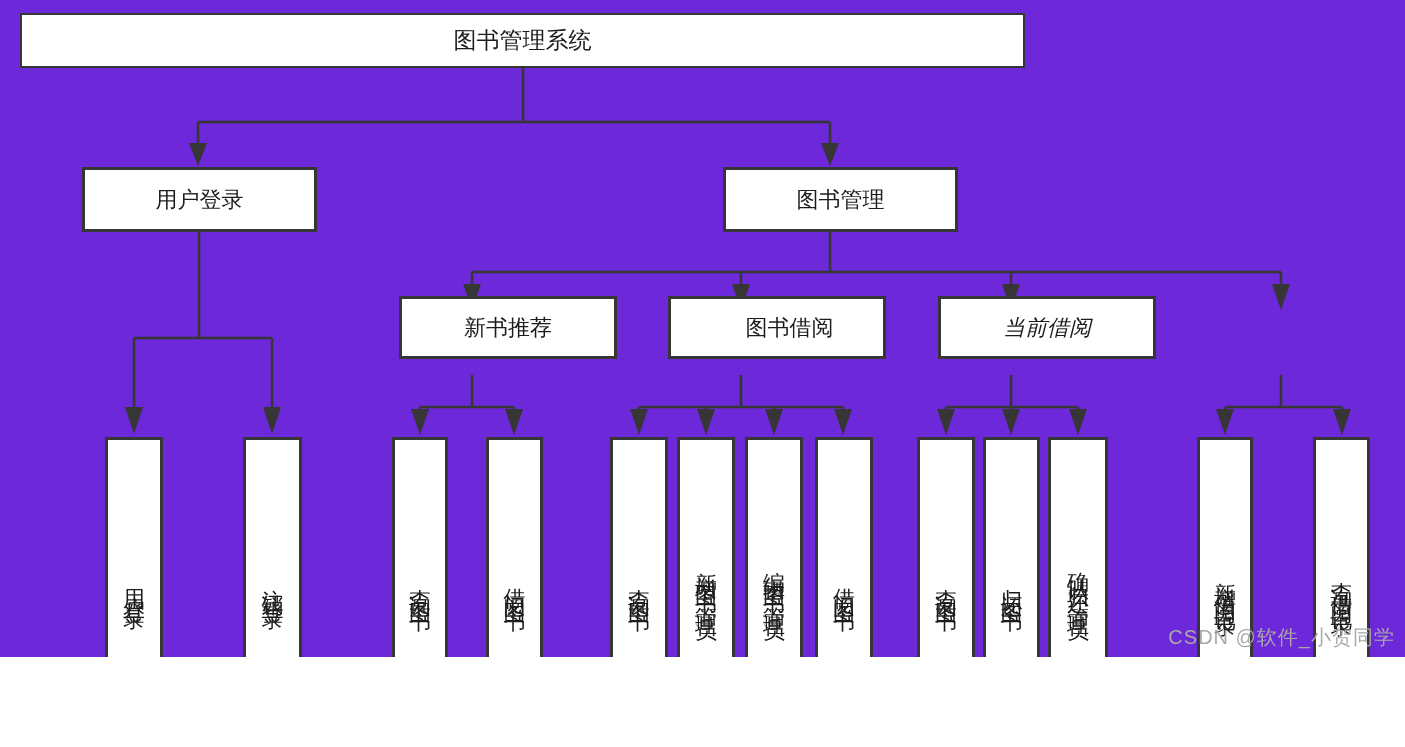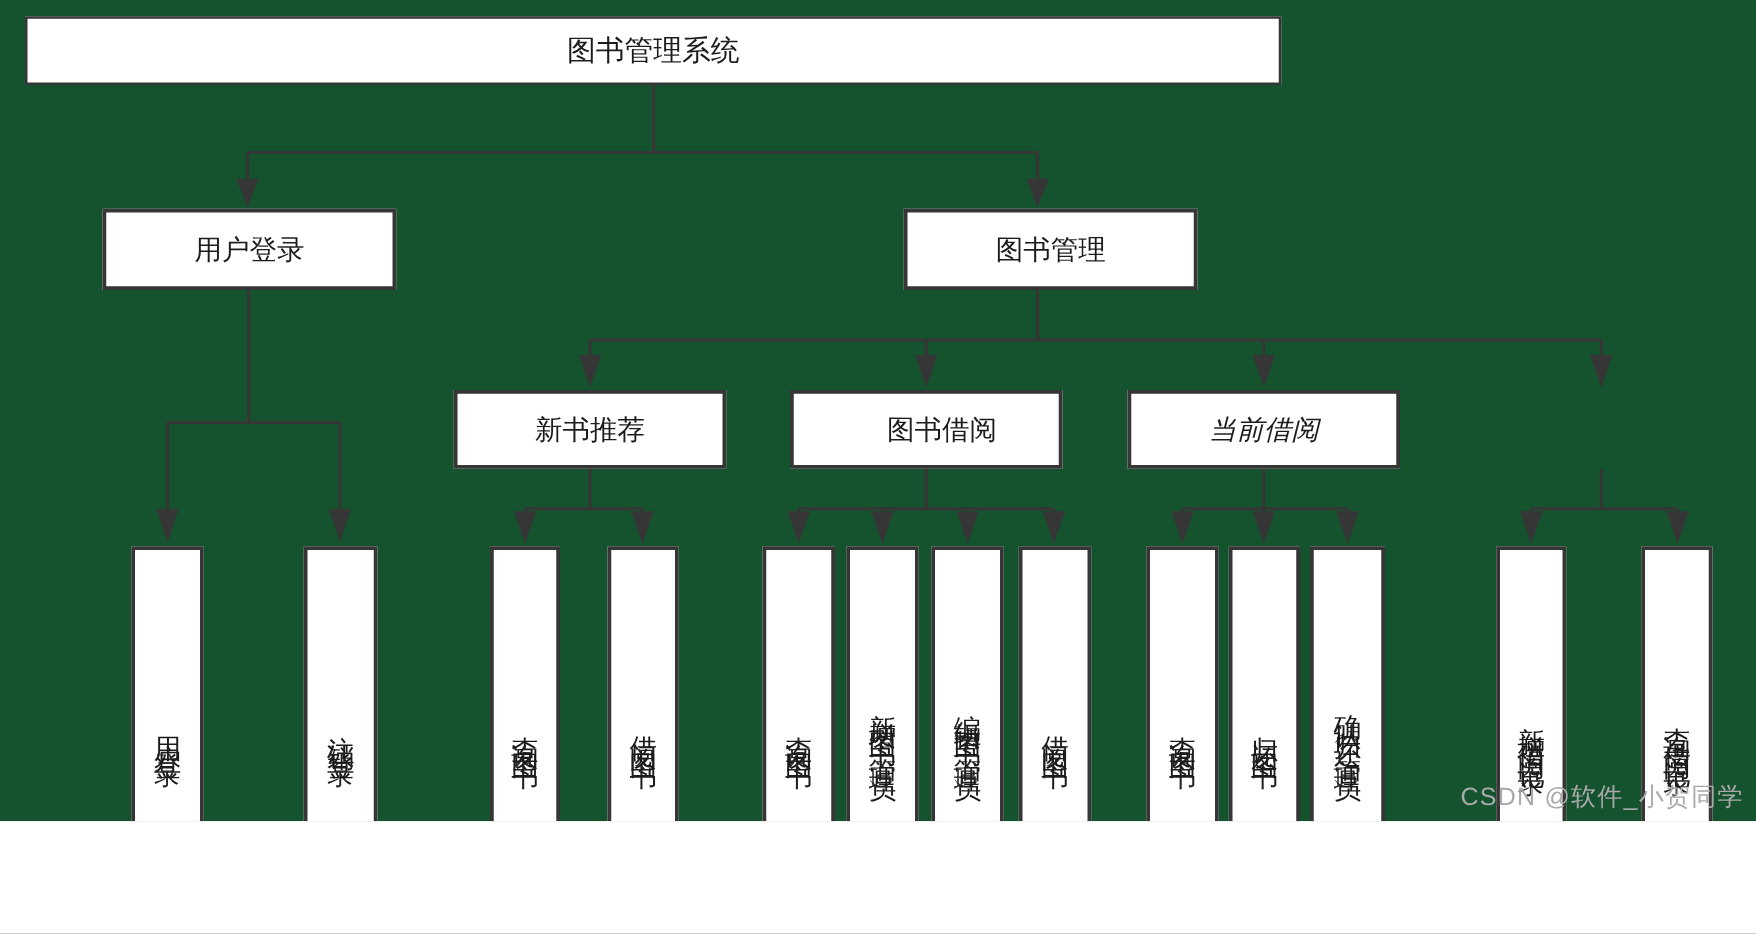--- a/index.html
+++ b/index.html
@@ -1,36 +1,36 @@
 <!DOCTYPE html>
 <html><head>
 <meta charset="utf-8">
 <style>
   html,body{margin:0;padding:0;background:#ffffff;}
   #canvas{
     position:relative;
     width:1405px;height:657px;
-    background:#14532d;
+    background:#6d28d9;
     font-family:"Liberation Sans", sans-serif;
     overflow:hidden;
   }
   #connectors{position:absolute;left:0;top:0;z-index:0;}
   .node{
     position:absolute;
     box-sizing:border-box;
     background:#ffffff;
     border:3px solid #363636;
     display:flex;align-items:center;justify-content:center;
     color:#1c1c1c;font-size:22px;
     z-index:1;
     text-align:center;
   }
   .node.root{border-width:2px;left:20px;top:13px;width:1005px;height:55px;font-size:23px;}
   .node.lvl2{top:167px;height:65px;width:235px;}
-  .node.lvl3{top:312px;height:63px;width:218px;}
+  .node.lvl3{top:296px;height:63px;width:218px;margin-left:36px;}
   .node.leaf{top:437px;height:296px;}
   .vtext{
     writing-mode:vertical-rl;
     text-orientation:mixed;
     letter-spacing:7px;
     font-size:22px;
     line-height:1;
     white-space:nowrap;
   }
   .watermark{

